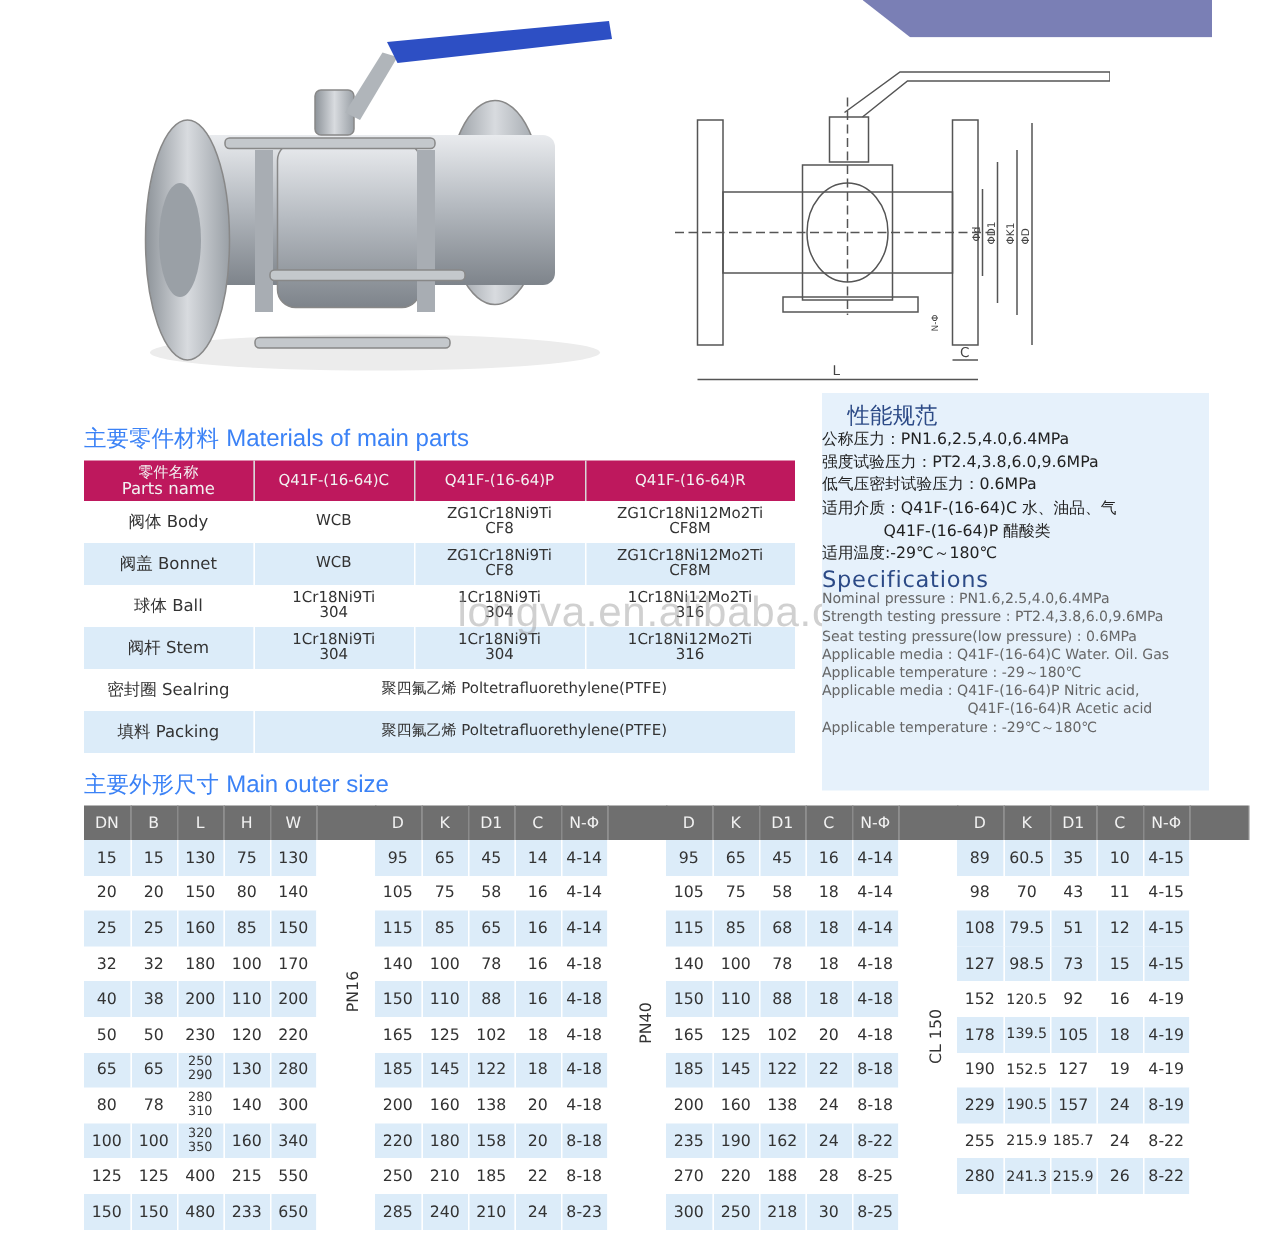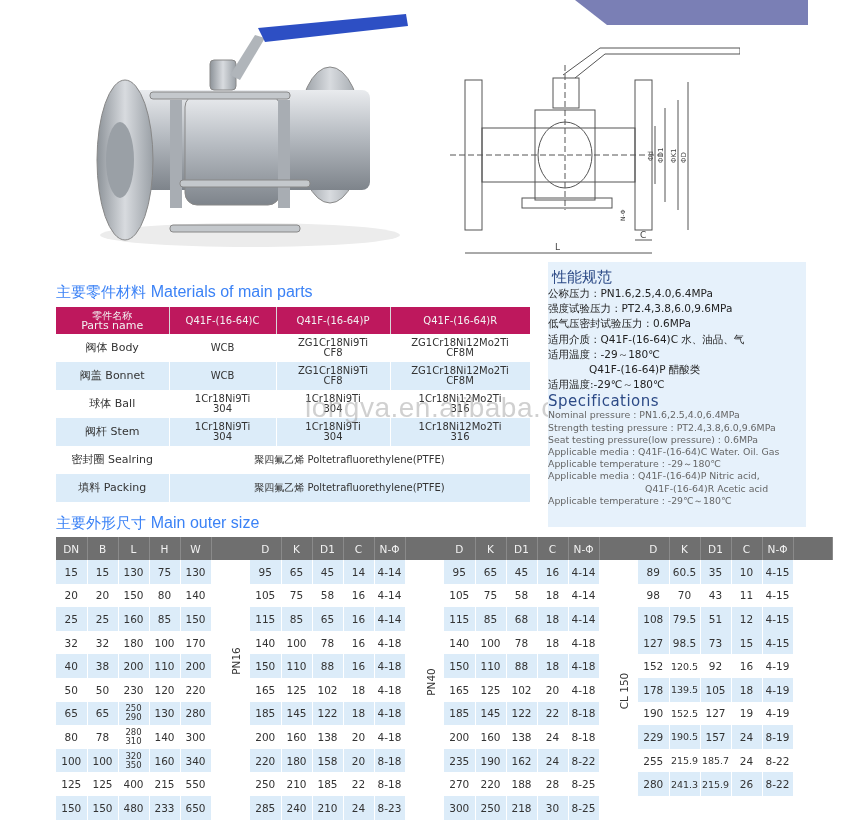--- a/index.html
+++ b/index.html
@@ -18,21 +18,21 @@
   
   .mat { position: absolute; left: 56px; top: 307px; width: 474px; border-collapse: collapse; table-layout: fixed; }
   .mat th { background: #be185d; color: #f2f2f2; font-weight: normal; font-size: 10px; height: 27px; border-right: 1px solid #d8d8d8; line-height: 10px; }
   .mat th:last-child { border-right: none; }
   .mat td { font-size: 10px; text-align: center; height: 28px; line-height: 10px; border-right: 1px solid #fff; color: #333; }
   .mat tr.alt td { background: #dcecf9; }
   .mat td.name { font-size: 11px; }
 
   
   .spec { position: absolute; left: 548px; top: 262px; width: 258px; height: 265px; background: #e6f1fb; padding: 6px 0 0 0; }
-  .spec .cn-title { font-size: 15px; color: #2c4a86; margin-left: 4px; line-height: 18px; }
+  .spec .cn-title { font-size: 15px; color: #2c4a86; margin-left: 17px; line-height: 18px; }
   .spec .cn-line { font-size: 10.5px; color: #222; line-height: 15.2px; white-space: nowrap; }
   .spec .en-title { font-size: 15px; color: #2c4a86; line-height: 16px; margin-top: 1px; letter-spacing: 0.5px; }
   .spec .en-line { font-size: 9.4px; color: #666; line-height: 12.2px; white-space: nowrap; }
   .spec .indent { padding-left: 97px; }
   .spec .indent-cn { padding-left: 41px; }
 
   
   .size { position: absolute; top: 537px; border-collapse: collapse; table-layout: fixed; }
   .size th { background: #6f6f6f; color: #f2f2f2; font-weight: normal; font-size: 10.5px; height: 23px; border-right: 1px solid #8a8a8a; }
   .size td { font-size: 10.5px; text-align: center; height: 23.6px; color: #333; border-right: 1px solid #fff; }
@@ -201,21 +201,20 @@
 </table>
 
 <div class="watermark">longva.en.alibaba.com</div>
 
 <div class="spec">
   <div class="cn-title">性能规范</div>
   <div class="cn-line">公称压力：PN1.6,2.5,4.0,6.4MPa</div>
   <div class="cn-line">强度试验压力：PT2.4,3.8,6.0,9.6MPa</div>
   <div class="cn-line">低气压密封试验压力：0.6MPa</div>
   <div class="cn-line">适用介质：Q41F-(16-64)C 水、油品、气</div>
-  <div class="cn-line">适用温度：-29～180℃</div>
   <div class="cn-line indent-cn">Q41F-(16-64)P 醋酸类</div>
   <div class="cn-line">适用温度:-29℃～180℃</div>
   <div class="en-title">Specifications</div>
   <div class="en-line">Nominal pressure : PN1.6,2.5,4.0,6.4MPa</div>
   <div class="en-line">Strength testing pressure : PT2.4,3.8,6.0,9.6MPa</div>
   <div class="en-line">Seat testing pressure(low pressure) : 0.6MPa</div>
   <div class="en-line">Applicable media : Q41F-(16-64)C Water. Oil. Gas</div>
   <div class="en-line">Applicable temperature : -29～180℃</div>
   <div class="en-line">Applicable media : Q41F-(16-64)P Nitric acid,</div>
   <div class="en-line indent">Q41F-(16-64)R Acetic acid</div>

